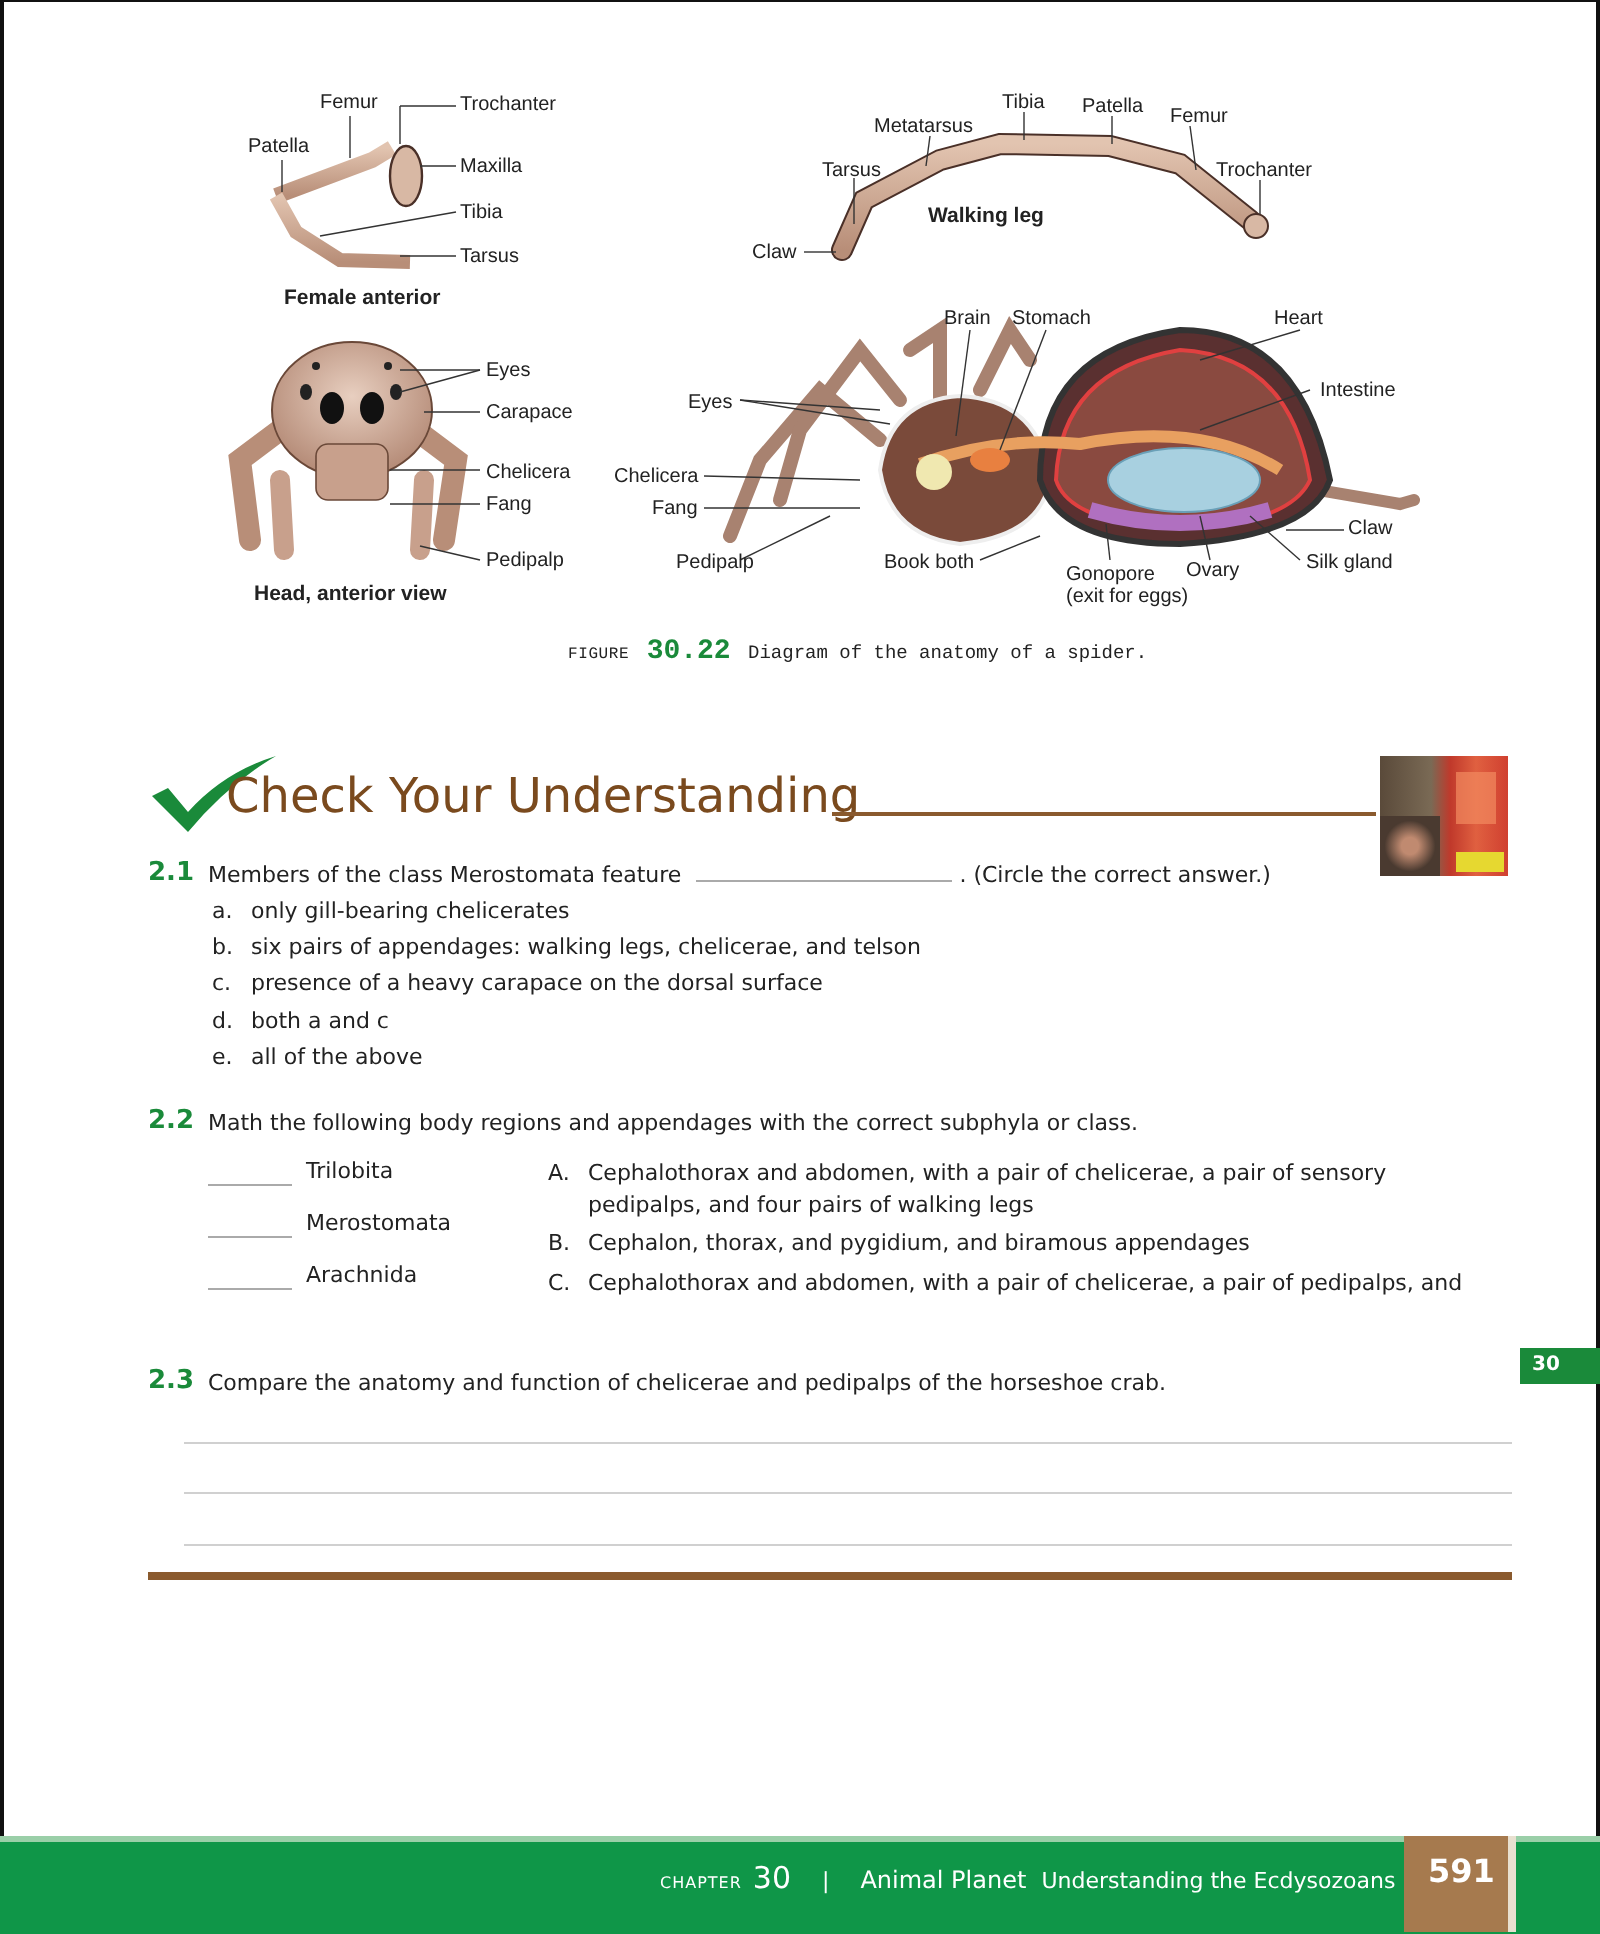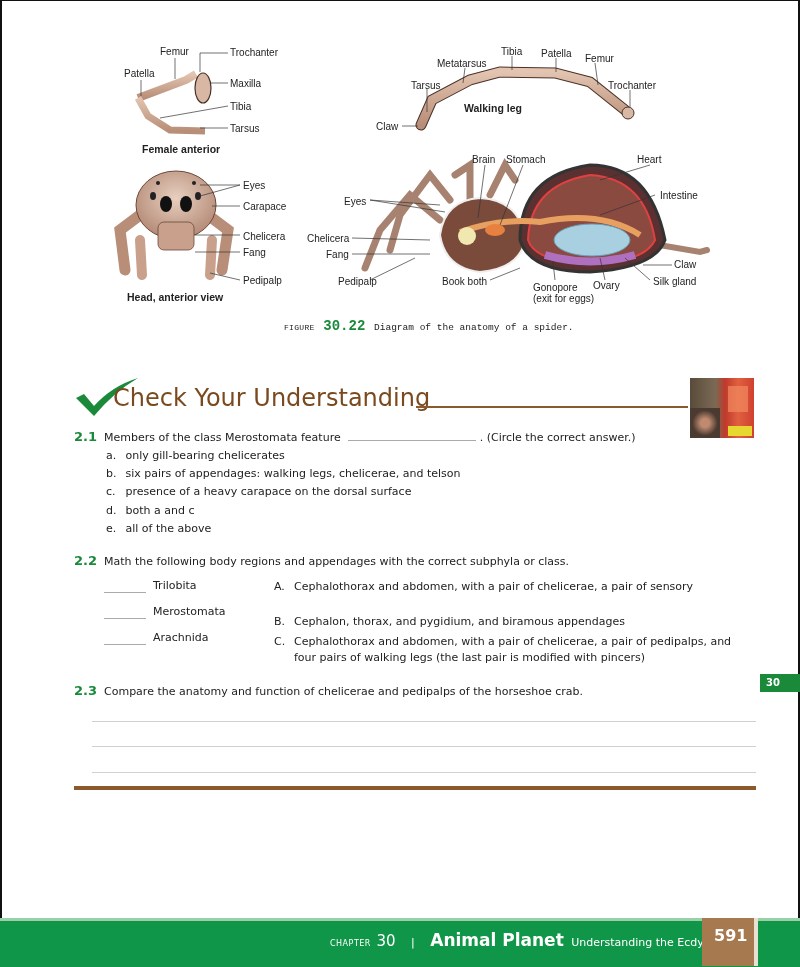--- a/index.html
+++ b/index.html
@@ -33,21 +33,21 @@
   .mdef .dt{display:block;margin-left:20px;}
   .aline{position:absolute;left:92px;width:664px;height:1px;background:#d0d0d0;}
   .brown-rule{position:absolute;left:74px;top:786px;width:682px;height:4px;background:#8a5a2e;}
   .side-tab{position:absolute;left:760px;top:674px;width:40px;height:18px;background:#1a8a3a;color:#fff;
             font-size:10px;font-weight:bold;line-height:18px;padding-left:6px;box-sizing:border-box;}
   .footer{position:absolute;left:0;top:918px;width:800px;height:48px;background:#0f9648;border-top:3px solid #9acfa8;}
   .footer-text{position:absolute;left:330px;top:930px;color:#fff;font-size:11px;white-space:nowrap;}
   .footer-text .ch{font-size:8px;letter-spacing:.5px;}
   .footer-text .chn{font-size:15px;margin-left:2px;}
   .footer-text .sep{margin:0 12px;}
-  .footer-text .ap{font-weight:bold;font-size:17px;}
+  .footer-text .ap{font-weight:normal;font-size:12px;}
   .pgbox{position:absolute;left:702px;top:918px;width:52px;height:48px;background:#a67a4e;}
   .pgnum{position:absolute;left:714px;top:926px;color:#fff;font-weight:bold;font-size:16px;}
   .pgstripe{position:absolute;left:754px;top:918px;width:4px;height:48px;background:#e8e0d0;}
 </style>
 </head>
 <body>
 
 <div class="frame-top"></div>
 <div class="frame-left"></div>
 <div class="frame-right"></div>
@@ -224,29 +224,29 @@
 <div class="mblank" style="top:592px"></div>
 <div class="mterm" style="top:579px">Trilobita</div>
 <div class="mblank" style="top:618px"></div>
 <div class="mterm" style="top:605px">Merostomata</div>
 <div class="mblank" style="top:644px"></div>
 <div class="mterm" style="top:631px">Arachnida</div>
 
 <div class="mdef" style="top:579px;width:480px">
   <span class="dl">A.</span>
   <span class="dt">Cephalothorax and abdomen, with a pair of chelicerae, a pair of sensory</span>
+  <span class="dt">pedipalps, and four pairs of walking legs</span>
 </div>
 <div class="mdef" style="top:614px;width:480px">
   <span class="dl">B.</span>
   <span class="dt">Cephalon, thorax, and pygidium, and biramous appendages</span>
 </div>
 <div class="mdef" style="top:634px;width:490px">
   <span class="dl">C.</span>
   <span class="dt">Cephalothorax and abdomen, with a pair of chelicerae, a pair of pedipalps, and</span>
-  <span class="dt">four pairs of walking legs (the last pair is modified with pincers)</span>
 </div>
 
 <span class="qn" style="left:74px;top:683px">2.3</span>
 <div class="q" style="left:104px;top:685px">Compare the anatomy and function of chelicerae and pedipalps of the horseshoe crab.</div>
 <div class="aline" style="top:721px"></div>
 <div class="aline" style="top:746px"></div>
 <div class="aline" style="top:772px"></div>
 <div class="brown-rule"></div>
 
 <div class="side-tab">30</div>

